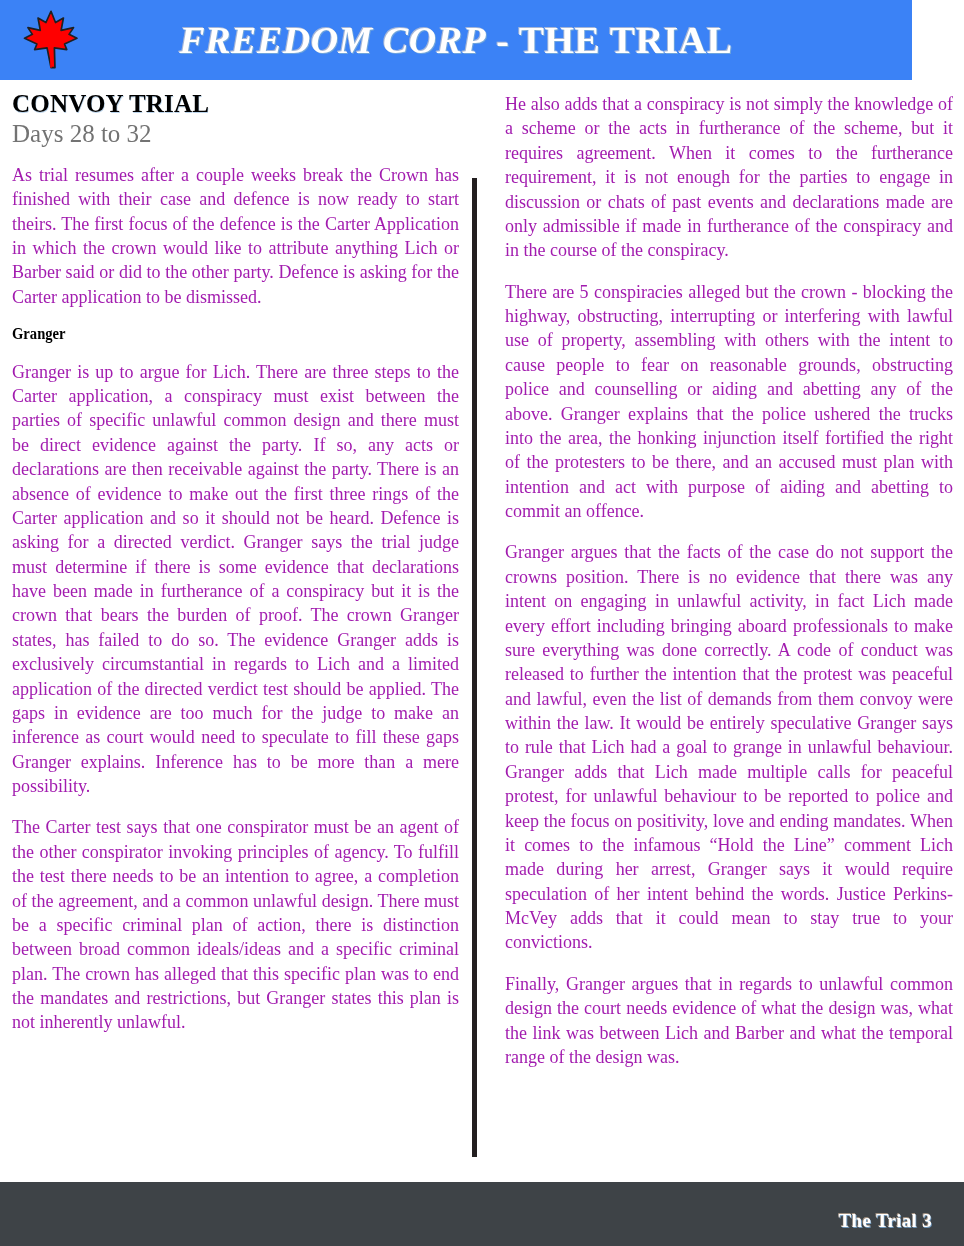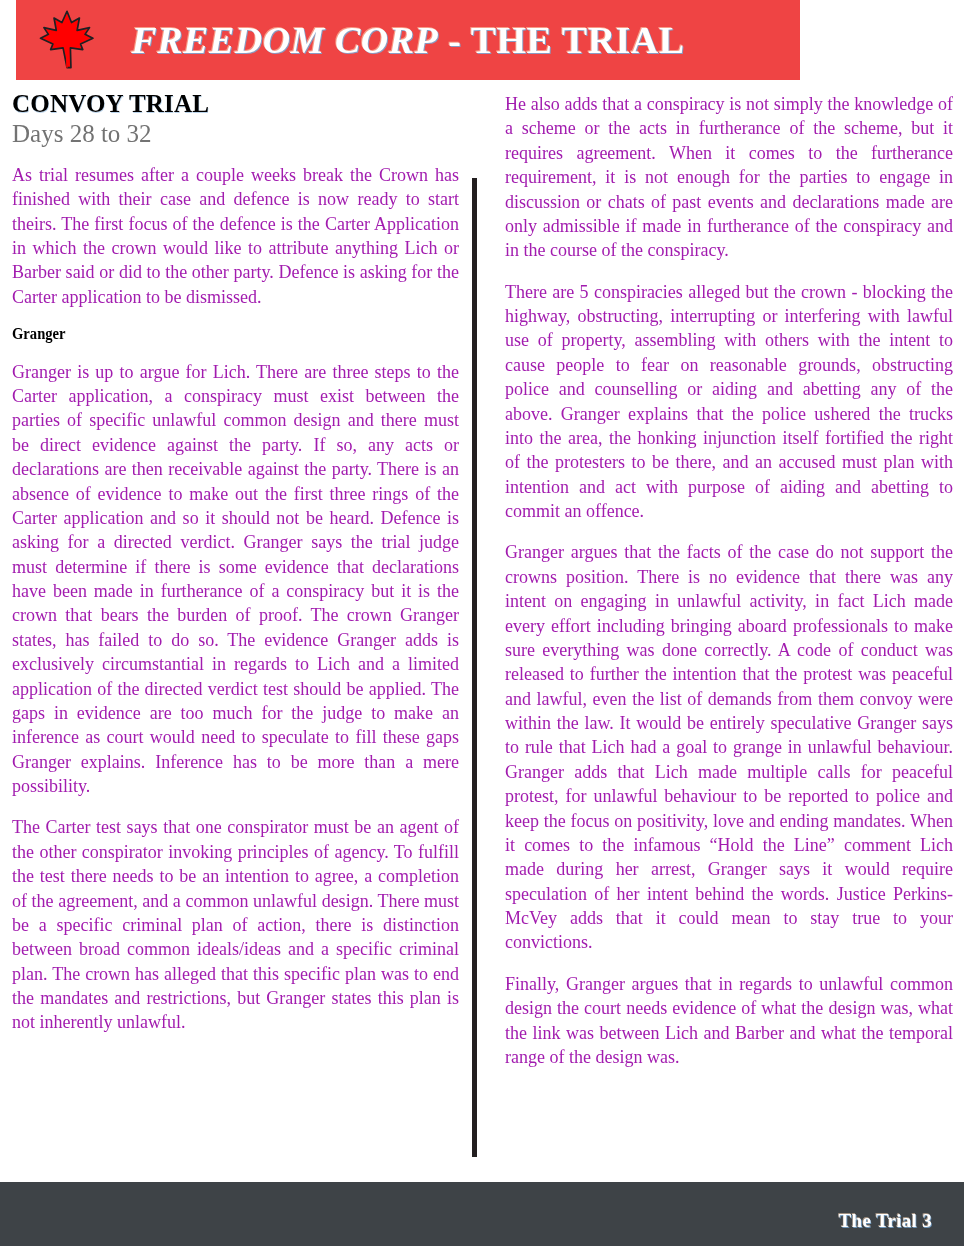--- a/index.html
+++ b/index.html
@@ -12,26 +12,25 @@
     height: 1246px;
     position: relative;
     font-family: "Liberation Serif", "DejaVu Serif", serif;
     overflow: hidden;
   }
 
   
   .masthead {
     position: absolute;
     left: 0; top: 0;
-    width: 784px;
+    width: 912px;
     height: 80px;
-    background: #ef4444;
+    background: #3b82f6;
     display: flex;
     align-items: center;
-    margin-left: 16px;
   }
   .leaf-wrap {
     position: absolute;
     left: 22px;
     top: 9px;
     width: 58px;
     height: 62px;
   }
   .leaf-wrap svg { display: block; }
   .masthead-title {

